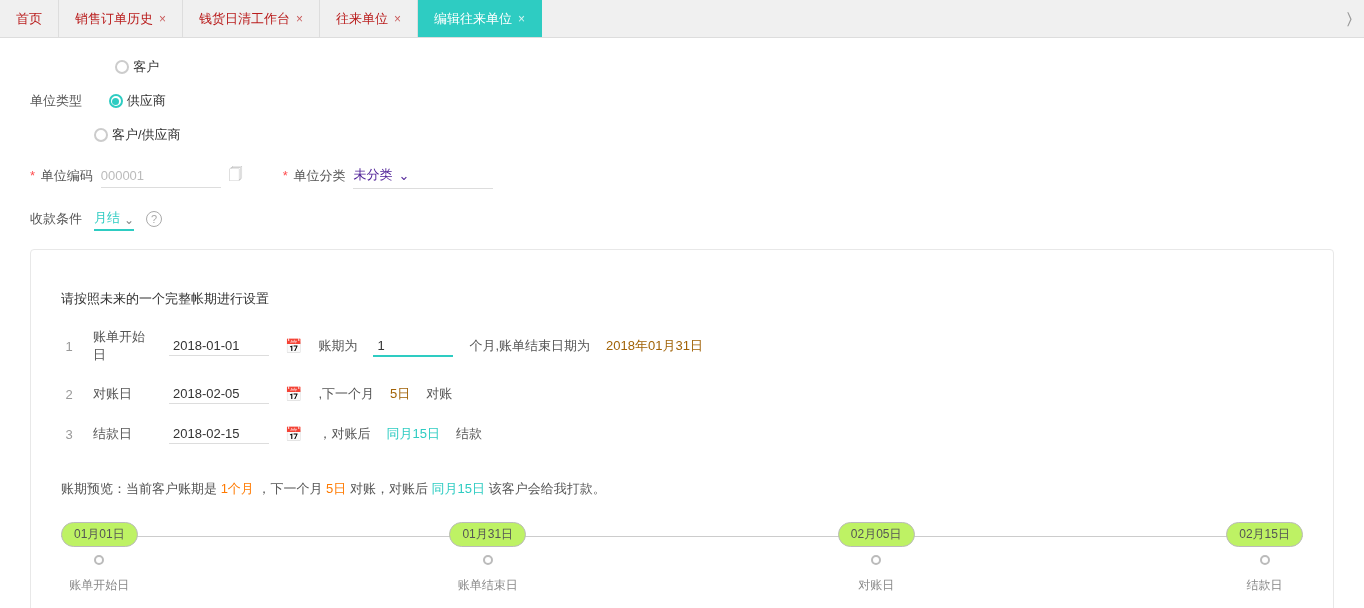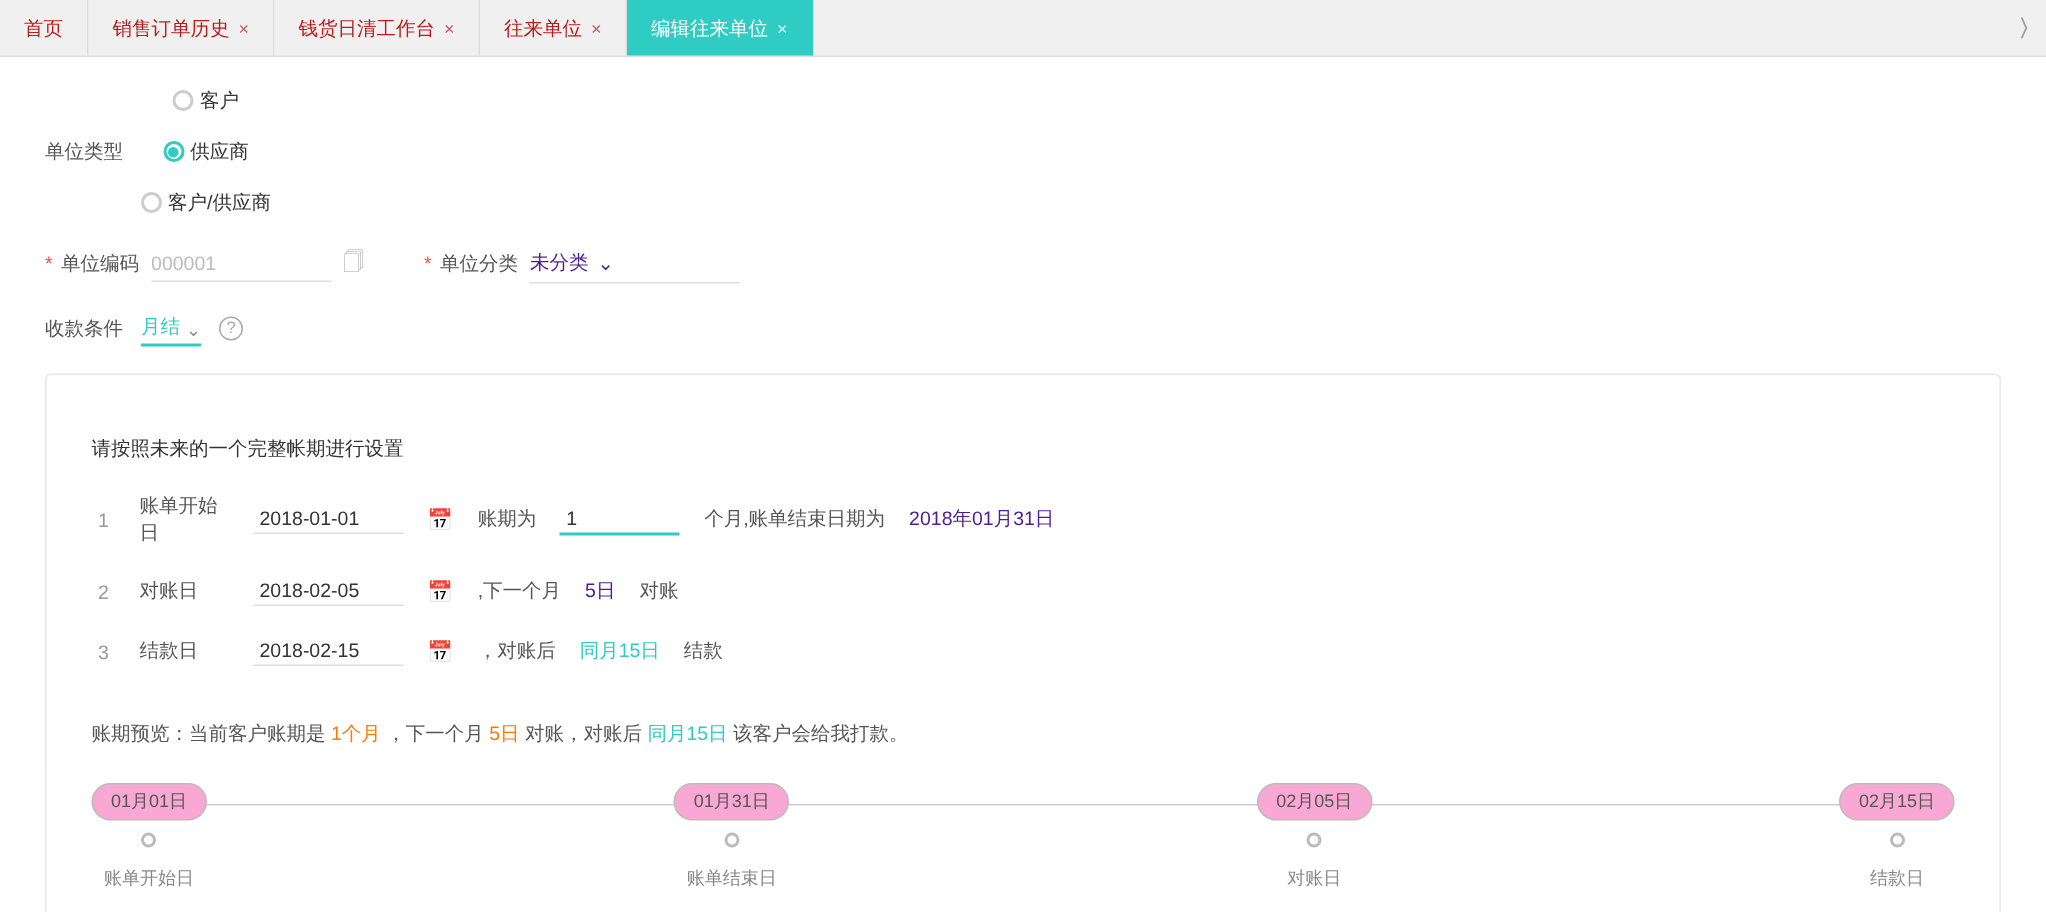--- a/index.html
+++ b/index.html
@@ -218,21 +218,21 @@
       color: #333;
       padding: 2px 4px;
       width: 80px;
       outline: none;
       background: transparent;
     }
     .row-desc {
       color: #555;
       font-size: 13px;
     }
-    .highlight-orange { color: #4c1d95; }
+    .highlight-orange { color: #a16207; }
     .highlight-teal { color: #2eccc2; }
 
     
     .preview-section {
       margin-top: 10px;
       padding: 16px 0 0;
     }
     .preview-text {
       font-size: 13px;
       color: #555;
@@ -272,21 +272,21 @@
       gap: 8px;
     }
     .tl-dot {
       width: 10px;
       height: 10px;
       border-radius: 50%;
       border: 2px solid #bbb;
       background: #fff;
     }
     .tl-badge {
-      background: #f9a8d4;
+      background: #bef264;
       border: 1px solid #bbb;
       border-radius: 20px;
       padding: 3px 12px;
       font-size: 12px;
       color: #555;
       white-space: nowrap;
       text-align: right;
     }
     .tl-label {
       font-size: 12px;

